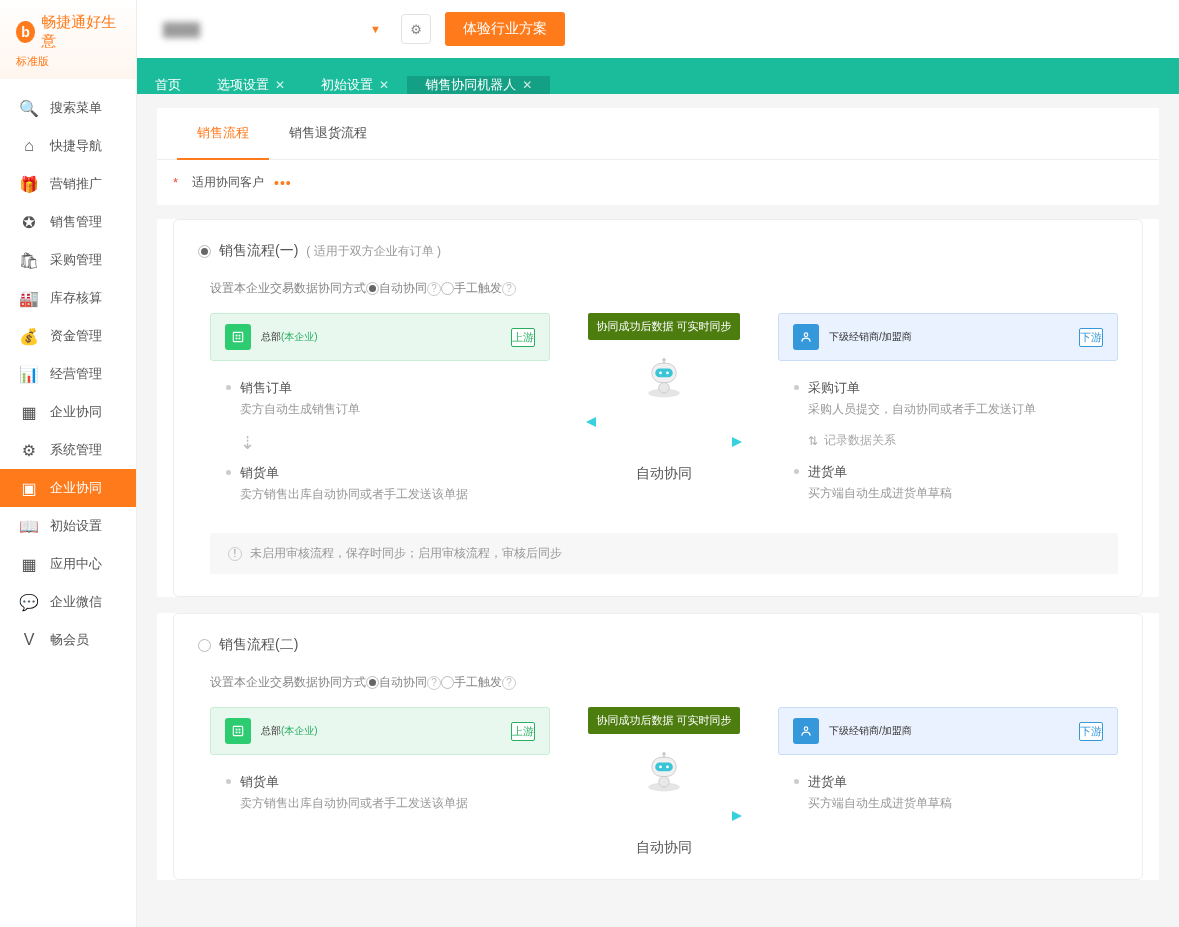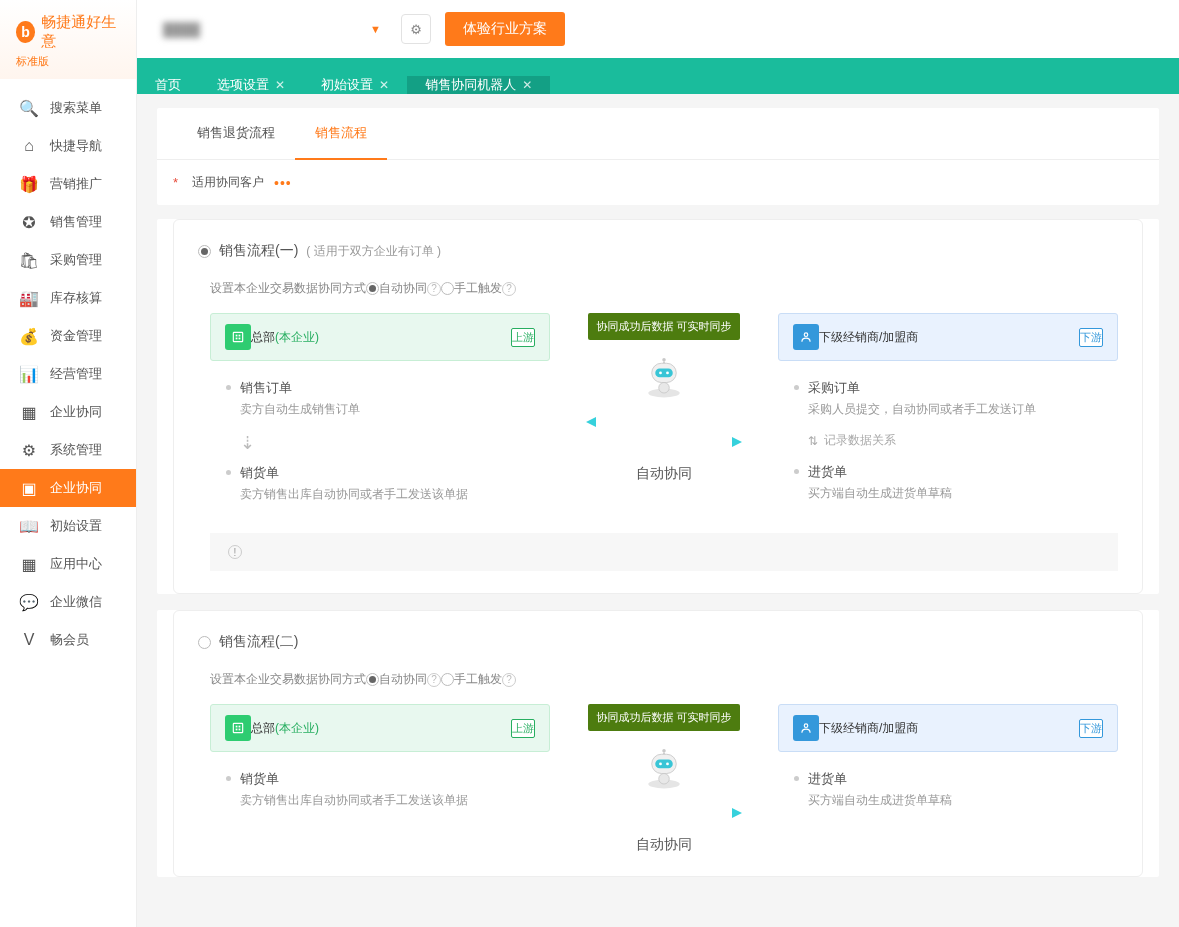--- a/index.html
+++ b/index.html
@@ -46,21 +46,21 @@
 .help-icon { width: 14px; height: 14px; border-radius: 50%; border: 1px solid #ccc; display: inline-flex; align-items: center; justify-content: center; font-size: 10px; color: #bbb; }
 .flow-row { display: flex; gap: 24px; align-items: flex-start; margin-left: 12px; }
 .flow-col { width: 340px; }
 .flow-center { flex: 1; display: flex; flex-direction: column; align-items: center; padding-top: 0; position: relative; }
 .col-head { display: flex; align-items: center; justify-content: space-between; padding: 10px 14px; border-radius: 3px; margin-bottom: 18px; }
 .col-head.green { background: #e8f8ef; border: 1px solid #c7eed5; }
 .col-head.blue { background: #e9f2fe; border: 1px solid #c9ddf6; }
 .col-icon-box { width: 26px; height: 26px; border-radius: 3px; display: flex; align-items: center; justify-content: center; color: #fff; font-size: 13px; }
 .col-icon-box.g { background: #2ecc71; }
 .col-icon-box.b { background: #3498db; }
-.col-title { font-size: 12px; font-weight: 500; flex: 1; }
+.col-title { font-size: 10px; font-weight: 500; flex: 1; margin-left: 10px; }
 .col-title .own { color: #27ae60; }
 .badge { font-size: 11px; padding: 1px 0; border-radius: 2px; border: 1px solid; }
 .badge.g { color: #27ae60; border-color: #27ae60; background: #fff; }
 .badge.b { color: #3498db; border-color: #3498db; background: #fff; }
 .bullet-item { margin-left: 30px; margin-bottom: 14px; }
 .bullet-title { font-size: 13px; color: #555; position: relative; }
 .bullet-title::before { content: ''; position: absolute; left: -14px; top: 6px; width: 5px; height: 5px; background: #ccc; border-radius: 50%; }
 .bullet-desc { font-size: 12px; color: #999; margin-top: 4px; }
 .down-arrow { margin: 10px 0 10px 30px; color: #bbb; font-size: 18px; }
 .record-rel { display: flex; align-items: center; gap: 6px; color: #aaa; font-size: 12px; margin-left: 30px; margin-bottom: 14px; }
@@ -171,22 +171,22 @@
         </div>
         <div class="tab active">
           <span>销售协同机器人</span>
           <span class="tab-close">✕</span>
         </div>
       </div>
 
     <div class="content">
       <div class="card">
         <div class="sub-tabs" id="subtabs">
+            <div class="sub-tab active">销售流程</div>
             <div class="sub-tab">销售退货流程</div>
-            <div class="sub-tab active">销售流程</div>
           </div>
         <div class="field-row">
           <span class="req">*</span>
           <span class="field-label">适用协同客户</span>
           <span class="field-more">•••</span>
         </div>
       </div>
 
       <div id="processes">
           <div class="card">
@@ -281,20 +281,21 @@
                     <span>记录数据关系</span>
                   </div>
                   <div class="bullet-item">
                     <div class="bullet-title">进货单</div>
                     <div class="bullet-desc">买方端自动生成进货单草稿</div>
                   </div>
                 </div>
     </div>
     <div class="info-bar">
                 <span class="info-icon">!</span>
+                <span>未启用审核流程，保存时同步；启用审核流程，审核后同步</span>
               </div>
   </div>
           </div>
           <div class="card">
             <div class="process">
     <div class="p-head">
       <span class="radio "></span>
       <span class="p-title">销售流程(二)</span>
 
     </div>

